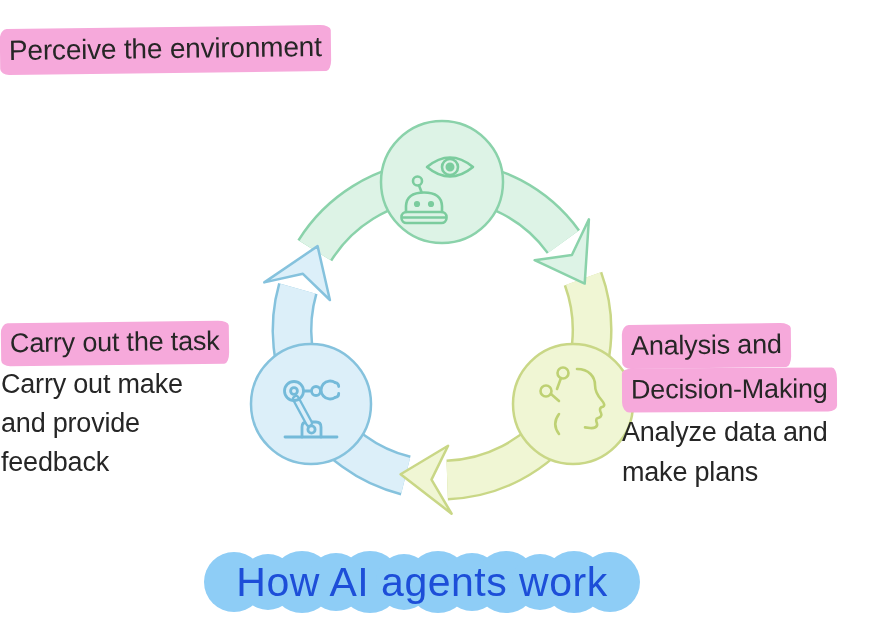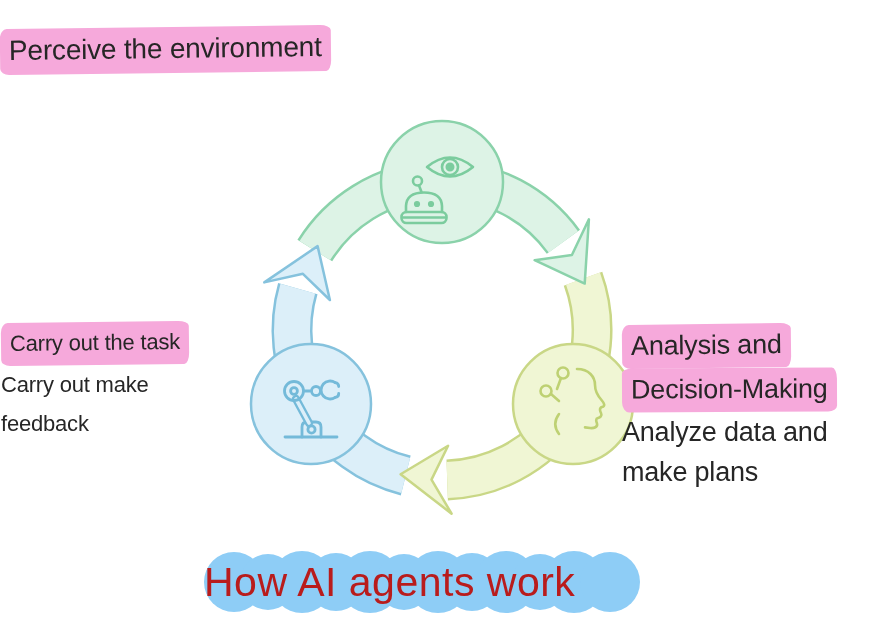--- a/index.html
+++ b/index.html
@@ -6,30 +6,30 @@
     --hl:#f6a9db;
     --bubble:#8ecdf6;
     --text:#262626;
   }
   *{box-sizing:border-box;}
   body{margin:0;background:#fff;font-family:"Liberation Sans",sans-serif;color:var(--text);}
   .canvas{position:relative;width:888px;height:626px;background:#ffffff;overflow:hidden;}
   .diagram-svg{position:absolute;left:0;top:0;width:888px;height:626px;}
   .label-block{position:absolute;text-align:left;font-size:28px;line-height:40px;letter-spacing:-0.2px;}
   .top-block{left:0;right:16px;top:27px;line-height:42px;}
-  .left-block{left:1px;width:280px;top:322px;line-height:39px;font-size:22px;}
+  .left-block{left:1px;width:280px;top:322px;line-height:39px;font-size:27px;}
   .right-block{left:622px;width:280px;top:324px;line-height:40px;font-size:27px;}
   .hl{display:inline-block;background:var(--hl);padding:1px 9px 3px;
       border-radius:7px 11px 5px 9px / 10px 5px 11px 6px;transform:rotate(-0.7deg);}
   .hl.alt{transform:rotate(-0.3deg);border-radius:10px 5px 9px 7px / 5px 11px 6px 10px;}
   .title-wrap{position:absolute;left:204px;top:550px;width:436px;height:64px;}
   .title-cloud{position:absolute;left:0;top:0;width:436px;height:64px;}
   .title-cloud circle{fill:var(--bubble);}
-  .title-text{position:relative;width:100%;height:64px;line-height:64px;text-align:left;
-      font-size:41px;letter-spacing:0.5px;color:#b91c1c;}
+  .title-text{position:relative;width:100%;height:64px;line-height:64px;text-align:center;
+      font-size:41px;letter-spacing:0.5px;color:#1d4ed8;}
   .icon-line{fill:none;stroke-linecap:round;stroke-linejoin:round;}
 </style>
 </head>
 <body>
 
 <div class="canvas">
 
   <svg class="diagram-svg" viewBox="0 0 888 626">
 
     <g>
@@ -100,20 +100,21 @@
     <div>
       <span class="hl">Perceive the environment</span>
     </div>
   </div>
 
   <div class="label-block left-block">
     <div>
       <span class="hl">Carry out the task</span>
     </div>
     <div>Carry out make</div>
+    <div>and provide</div>
     <div>feedback</div>
   </div>
 
   <div class="label-block right-block">
     <div>
       <span class="hl">Analysis and</span>
     </div>
     <div>
       <span class="hl alt">Decision-Making</span>
     </div>

